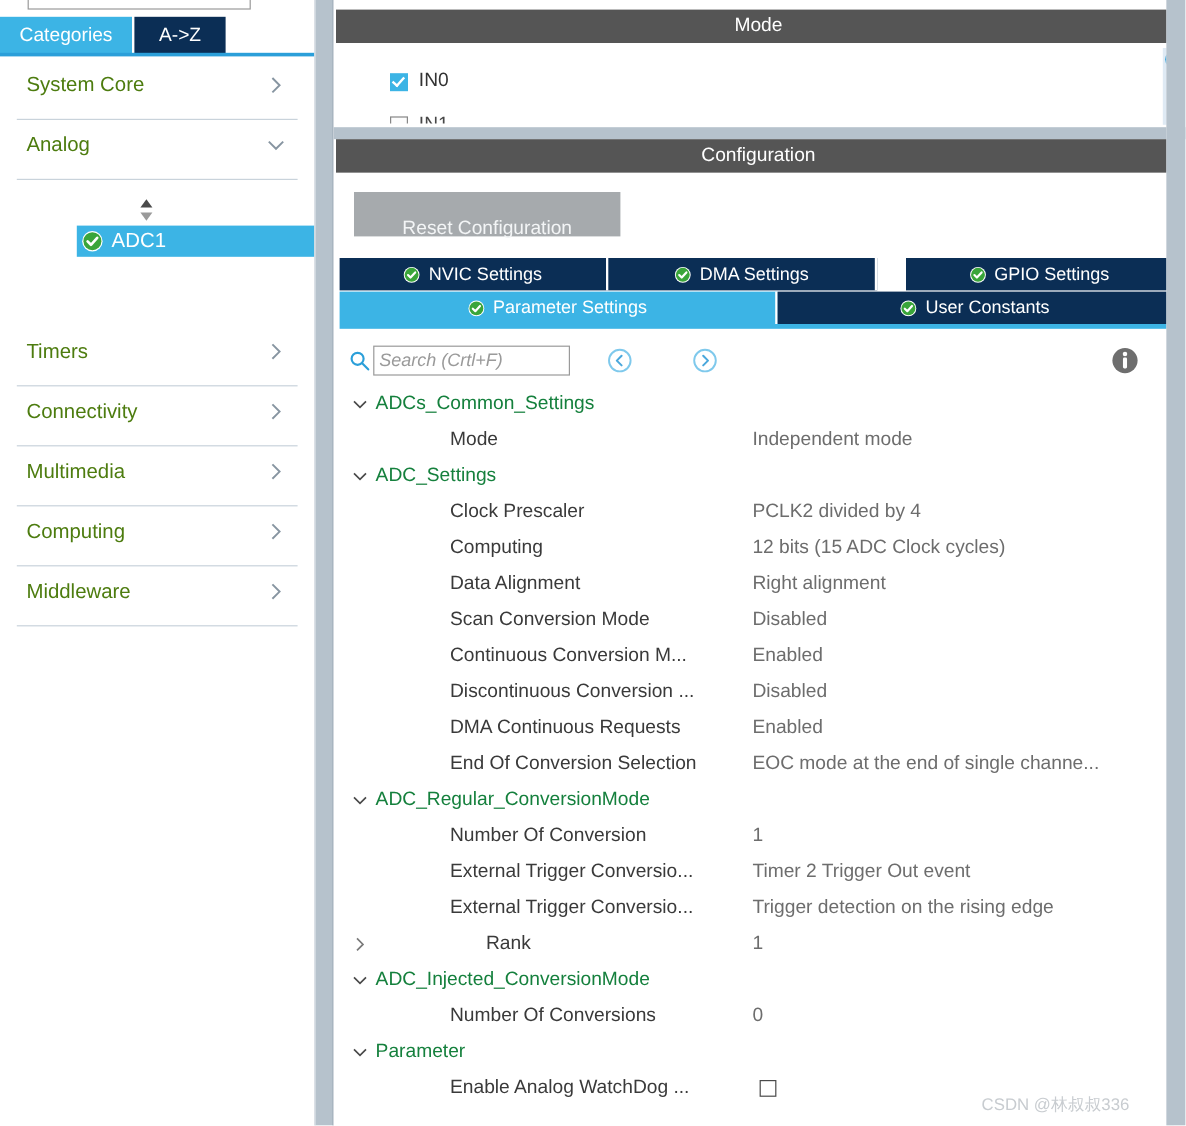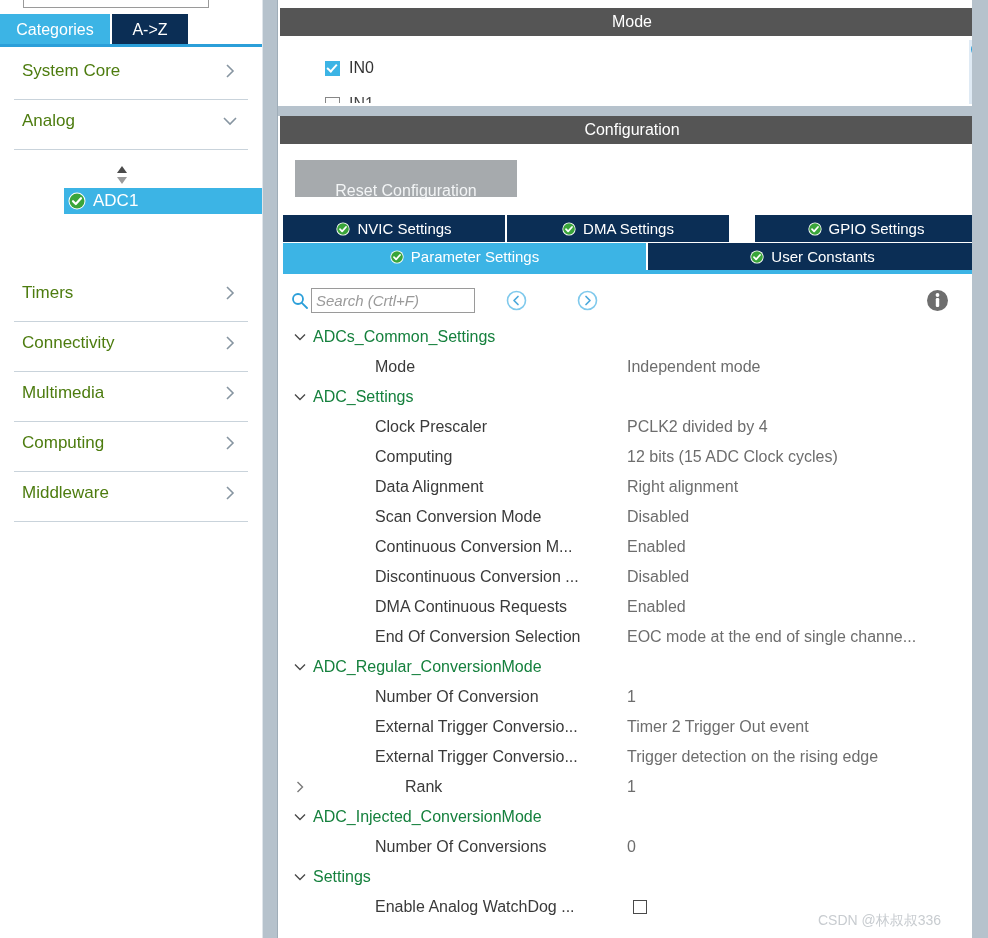--- a/index.html
+++ b/index.html
@@ -709,21 +709,21 @@
         <span class="param-name">Number Of Conversions</span>
         <span class="param-value">0</span>
       </div>
 
       <div class="tree-row group">
         <span class="tree-toggle">
           <svg width="14" height="14" viewBox="0 0 14 14">
               <path d="M2 4.5 L7 9.5 L12 4.5" fill="none" stroke="#4a4a4a" stroke-width="1.4"></path>
             </svg>
         </span>
-        <span class="grp-name">Settings</span>
+        <span class="grp-name">Parameter</span>
       </div>
 
       <div class="tree-row">
         <span class="param-name">Enable Analog WatchDog ...</span>
         <span class="param-cb"></span>
       </div>
 
     </div>
   </div>
 </div>

